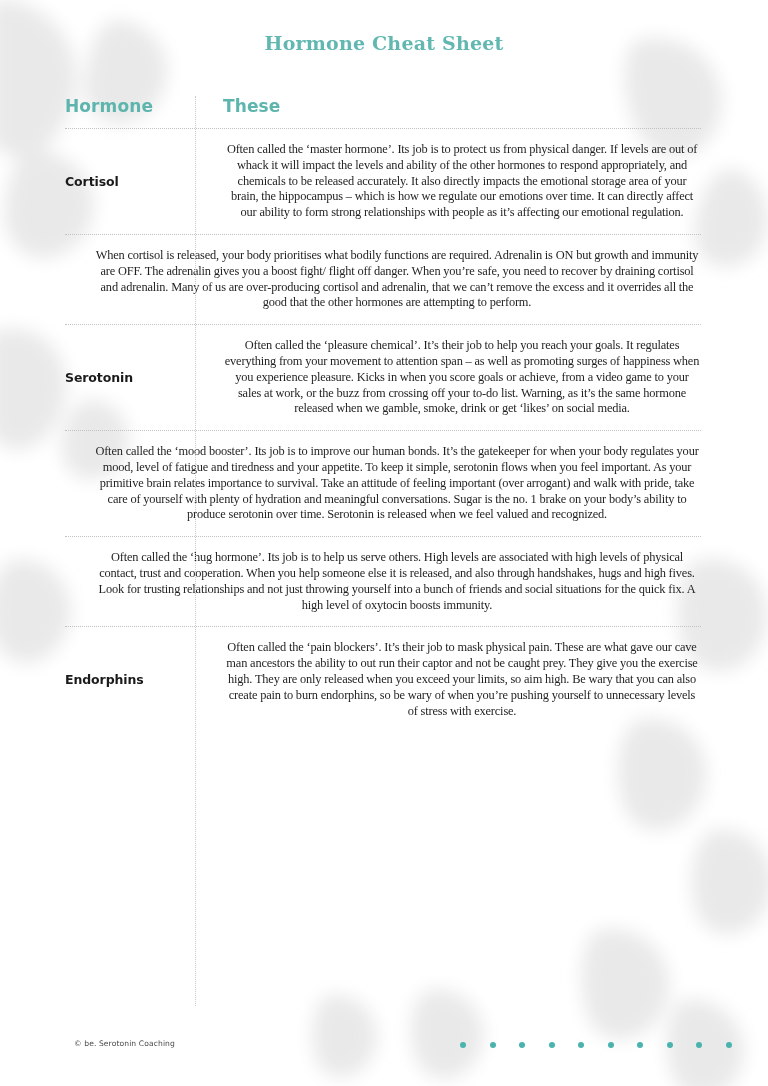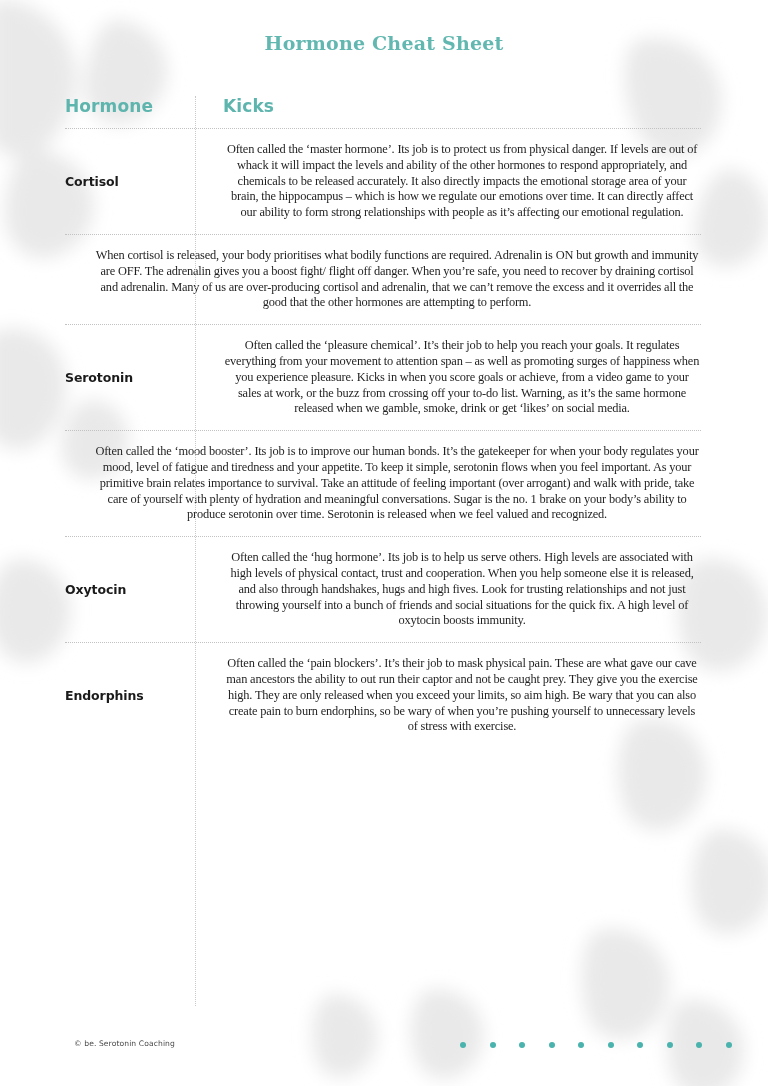--- a/index.html
+++ b/index.html
@@ -187,21 +187,21 @@
 
   <div class="vline"></div>
 
   <div class="table">
 
     <div class="row head">
       <div class="cell-name">
         <span class="col-head">Hormone</span>
       </div>
       <div class="cell-impact">
-        <span class="col-head">Kicks</span>
+        <span class="col-head">These</span>
       </div>
     </div>
 
     <div class="hr"></div>
     <div class="row body">
       <div class="cell-name">
         <div class="hormone-name">Cortisol</div>
       </div>
       <div class="cell-impact">
         <div class="impact-text">Often called the ‘master hormone’. Its job is to protect us from physical danger. If levels are out of whack it will impact the levels and ability of the other hormones to respond appropriately, and chemicals to be released accurately. It also directly impacts the emotional storage area of your brain, the hippocampus – which is how we regulate our emotions over time. It can directly affect our ability to form strong relationships with people as it’s affecting our emotional regulation.</div>
@@ -227,23 +227,20 @@
 
     <div class="hr"></div>
     <div class="row body">
       <div class="cell-impact">
         <div class="impact-text">Often called the ‘mood booster’. Its job is to improve our human bonds. It’s the gatekeeper for when your body regulates your mood, level of fatigue and tiredness and your appetite. To keep it simple, serotonin flows when you feel important. As your primitive brain relates importance to survival. Take an attitude of feeling important (over arrogant) and walk with pride, take care of yourself with plenty of hydration and meaningful conversations. Sugar is the no. 1 brake on your body’s ability to produce serotonin over time. Serotonin is released when we feel valued and recognized.</div>
       </div>
     </div>
 
     <div class="hr"></div>
     <div class="row body">
-      <div class="cell-name">
-        <div class="hormone-name">Oxytocin</div>
-      </div>
       <div class="cell-impact">
         <div class="impact-text">Often called the ‘hug hormone’. Its job is to help us serve others. High levels are associated with high levels of physical contact, trust and cooperation. When you help someone else it is released, and also through handshakes, hugs and high fives. Look for trusting relationships and not just throwing yourself into a bunch of friends and social situations for the quick fix. A high level of oxytocin boosts immunity.</div>
       </div>
     </div>
 
     <div class="hr"></div>
     <div class="row body">
       <div class="cell-name">
         <div class="hormone-name">Endorphins</div>
       </div>

